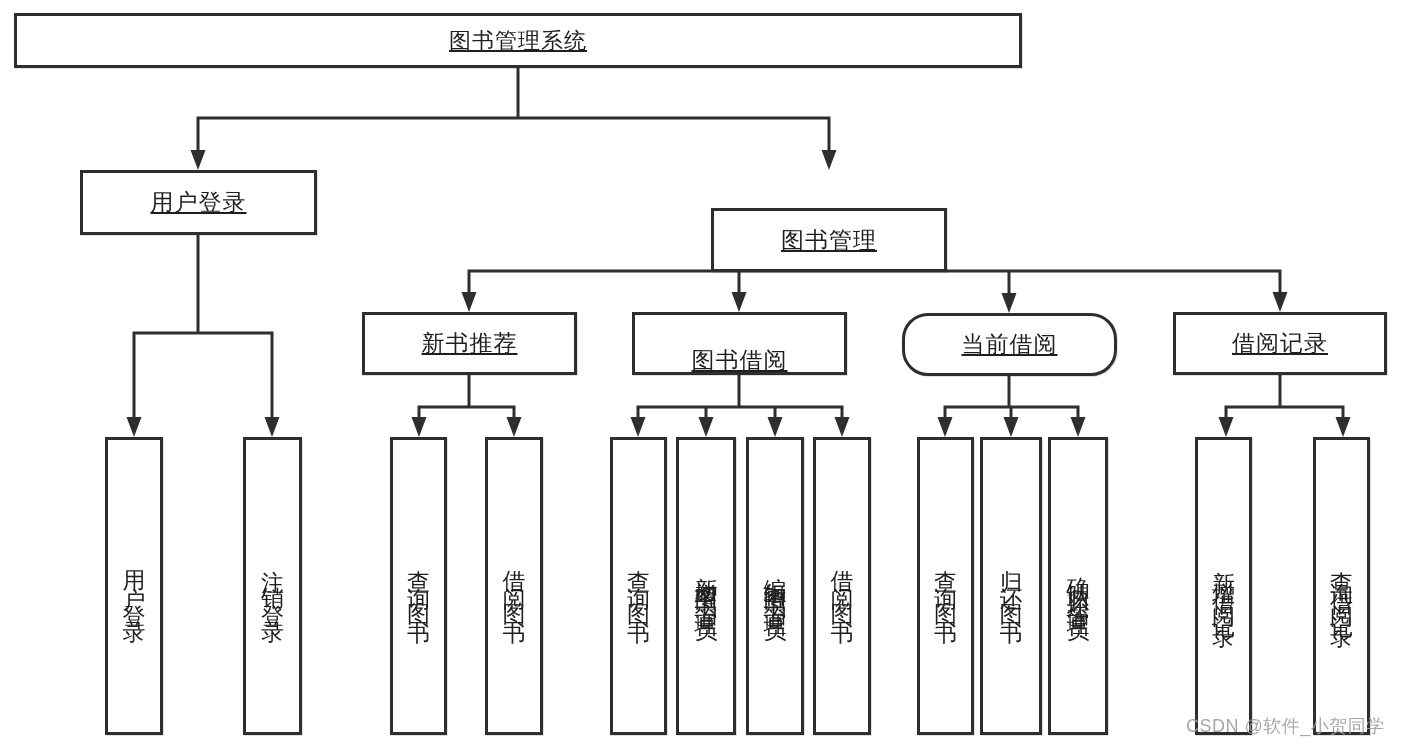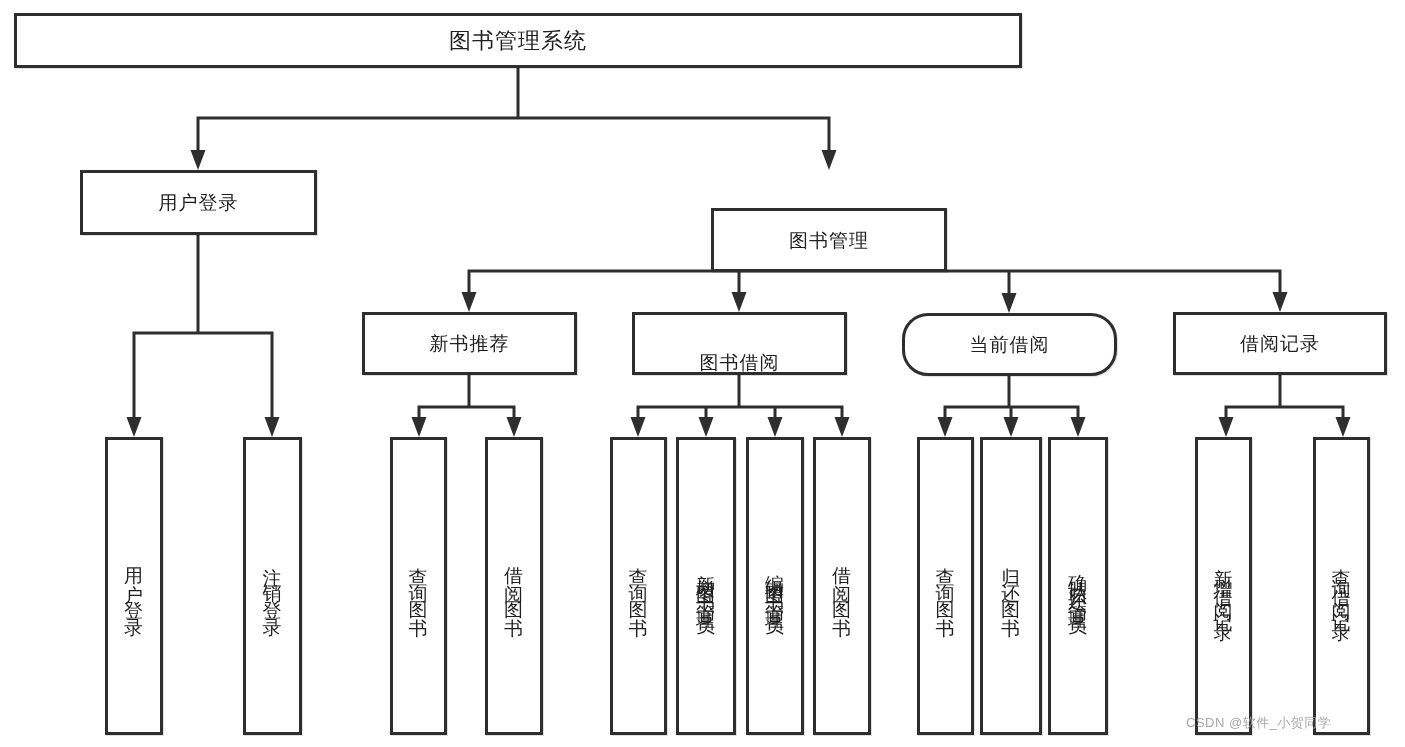--- a/index.html
+++ b/index.html
@@ -28,43 +28,44 @@
     box-sizing: border-box;
     border: 3px solid #2e2e2e;
     background: #ffffff;
     display: flex;
     align-items: center;
     justify-content: center;
     box-shadow: 1px 1px 0 rgba(0,0,0,0.12);
   }
   .node .label {
     color: #1f1f1f;
-    font-size: 19px;
+    font-size: 23px;
     line-height: 1;
     white-space: nowrap;
   }
   .node.h .label {
     letter-spacing: 1px;
+    text-decoration: underline;
   }
   .node.root .label {
     font-size: 22px;
   }
   .node.v .label {
     writing-mode: vertical-rl;
     text-orientation: mixed;
     white-space: nowrap;
   }
   .node.v .label.ls-wide  { letter-spacing: 17px; }
   .node.v .label.ls-med   { letter-spacing: 11px; }
   .node.v .label.ls-tight { letter-spacing: 6px;  }
   .watermark {
     position: absolute;
     left: 1186px;
     top: 714px;
-    font-size: 13px;
+    font-size: 18px;
     color: #9e9e9e;
     opacity: 0.9;
     letter-spacing: 0.5px;
     white-space: nowrap;
     z-index: 5;
     text-align: center;
   }
 </style>
 </head>
 <body>

